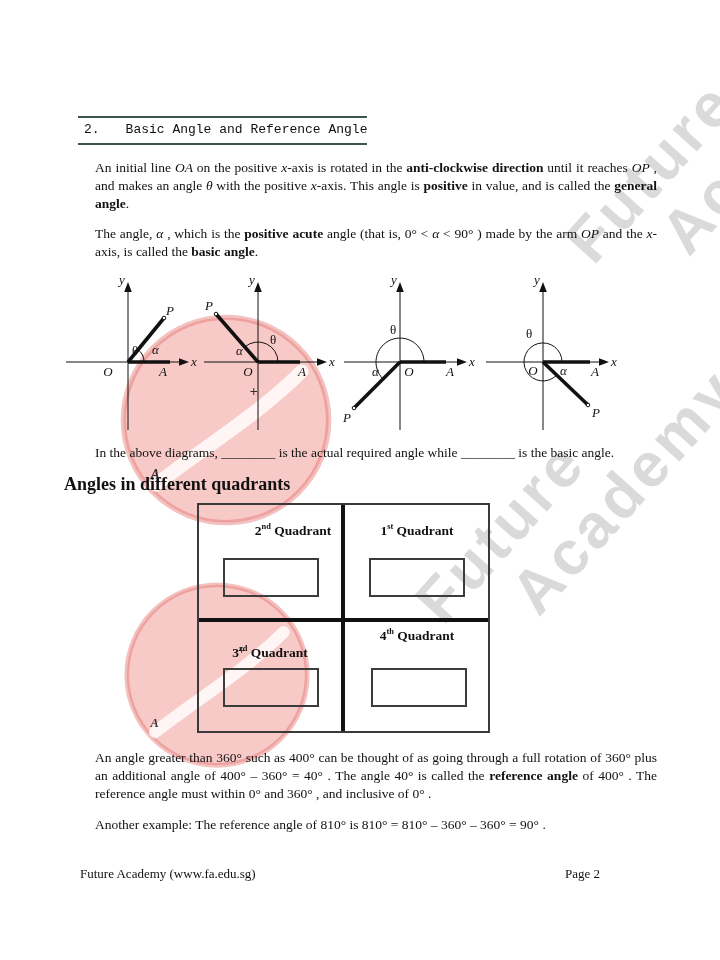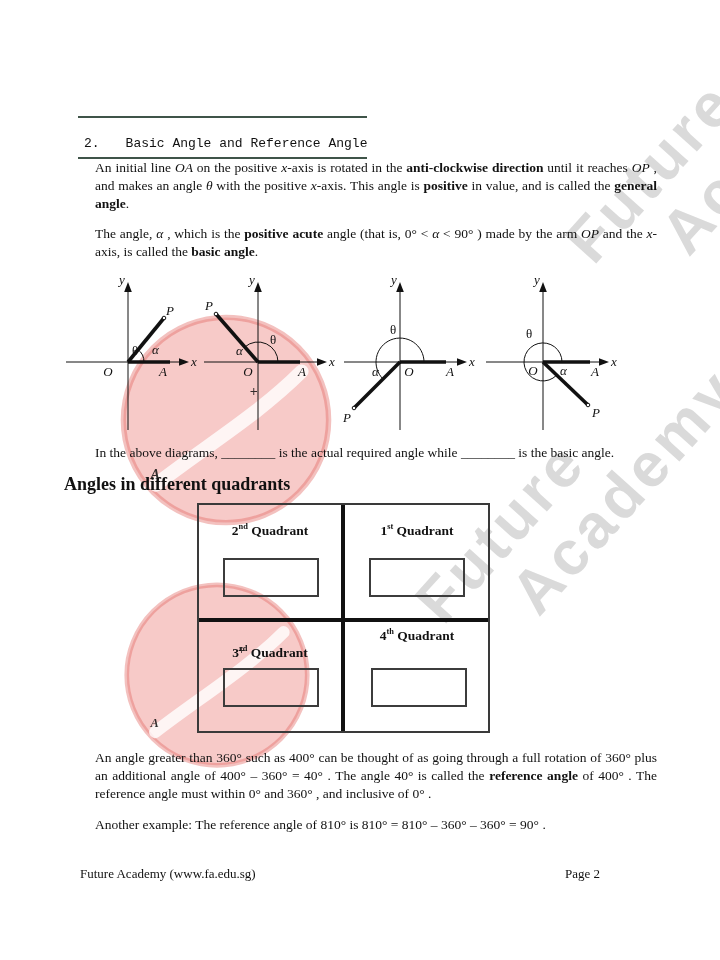--- a/index.html
+++ b/index.html
@@ -17,21 +17,21 @@
   
   .content{position:absolute;inset:0;z-index:1;}
   .abs{position:absolute;}
   .b{font-weight:bold;}
   .i{font-style:italic;}
   sup{font-size:0.62em;}
 
   .unit-title{left:80px;top:76px;font-family:"Liberation Mono",monospace;font-size:13px;letter-spacing:0.5px;}
   .section-heading{left:78px;top:116px;min-width:256px;display:inline-block;
                    border-top:2px solid #3f5449;border-bottom:2px solid #3f5449;
-                   padding:18px 0 6px 6px;font-family:"Liberation Mono",monospace;font-size:13px;}
+                   padding:4px 0 6px 6px;font-family:"Liberation Mono",monospace;font-size:13px;}
   .section-heading .sec-num{margin-right:26px;}
 
   .para{width:562px;font-size:13.5px;line-height:18px;text-align:justify;margin-left:15px;}
   .p1{left:80px;top:159px;}
   .p2{left:80px;top:225px;}
   .fill{left:80px;top:444px;text-align:left;}
   .subhead{left:64px;top:474px;font-size:18px;font-weight:bold;}
   .p3{left:80px;top:749px;}
   .p4{left:80px;top:816px;text-align:left;}
 
@@ -170,21 +170,21 @@
     </div>
 
     <div class="abs para fill"><span>In the above diagrams, ________ is the actual required angle while ________ is the basic angle.</span></div>
 
     <div class="abs subhead">Angles in different quadrants</div>
 
     <div class="abs qtable">
       <div class="qt-vbar"></div>
       <div class="qt-hbar"></div>
 
-      <div class="qcell-label" style="left:0;top:17px;"><span>2</span><sup>nd</sup><span> Quadrant</span></div>
+      <div class="qcell-label" style="left:0;top:17px;padding-left:23px;"><span>2</span><sup>nd</sup><span> Quadrant</span></div>
       <div class="qcell-label" style="left:147px;top:17px;"><span>1</span><sup>st</sup><span> Quadrant</span></div>
       <div class="qcell-label" style="left:0;top:139px;"><span>3</span><sup>rd</sup><span> Quadrant</span></div>
       <div class="qcell-label" style="left:147px;top:122px;"><span>4</span><sup>th</sup><span> Quadrant</span></div>
 
       <div class="qbox" style="left:24px;top:53px;"></div>
       <div class="qbox" style="left:170px;top:53px;"></div>
       <div class="qbox" style="left:24px;top:163px;"></div>
       <div class="qbox" style="left:172px;top:163px;"></div>
     </div>
 

